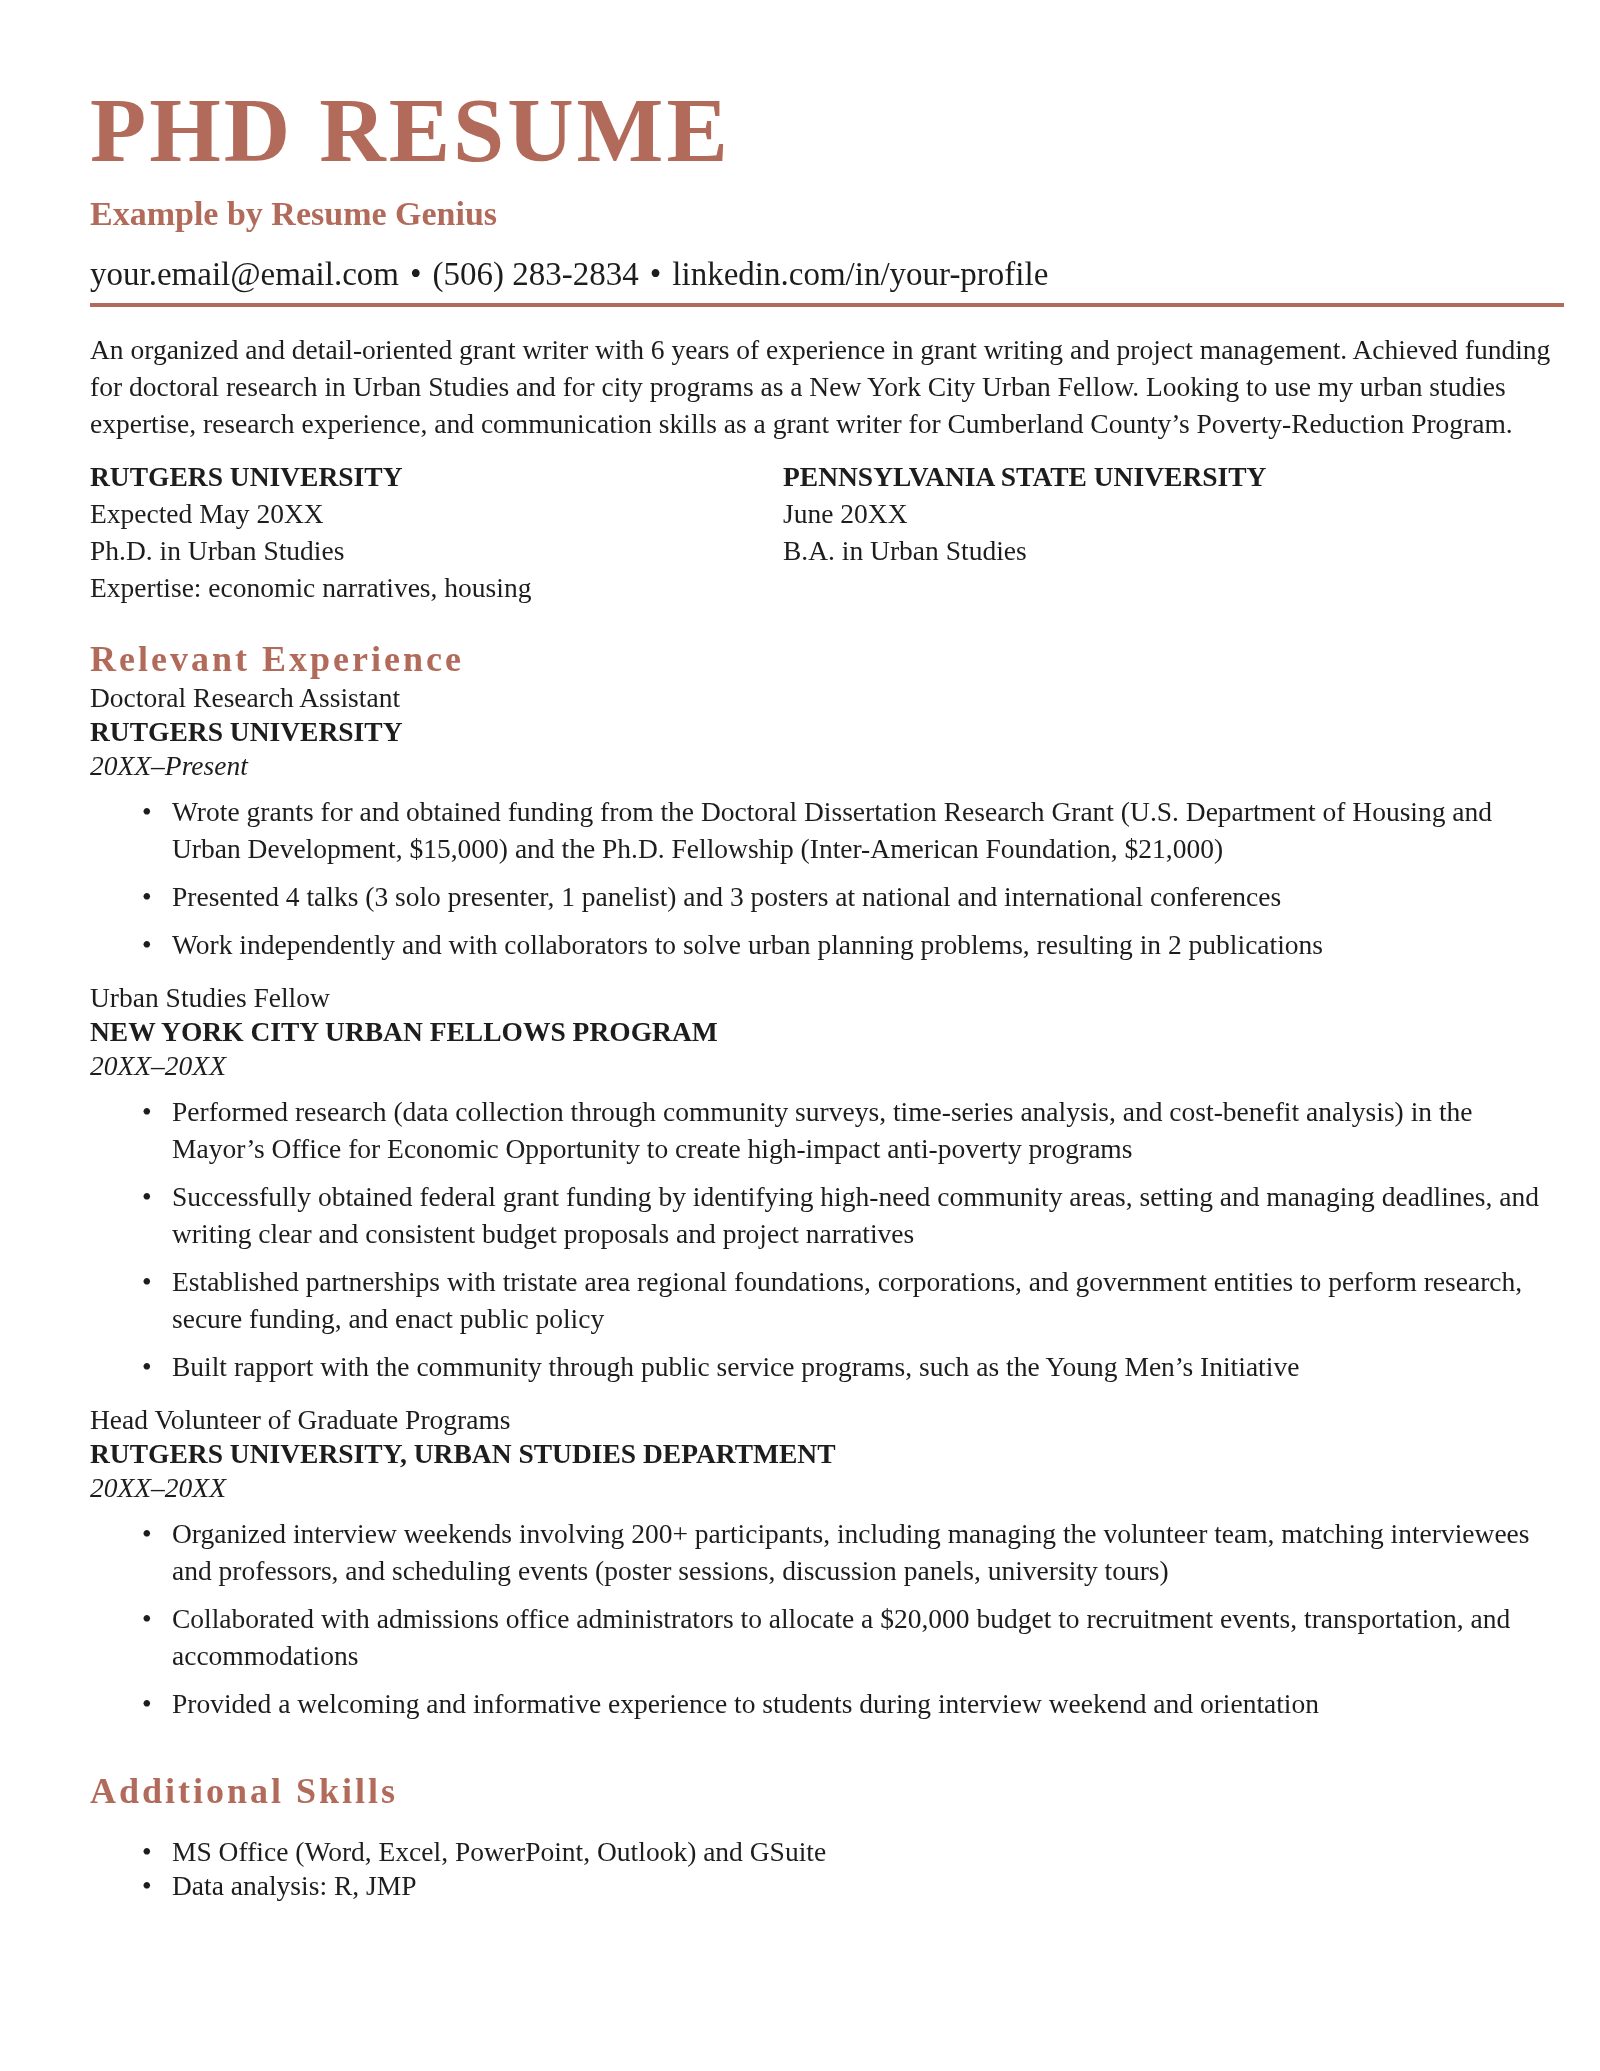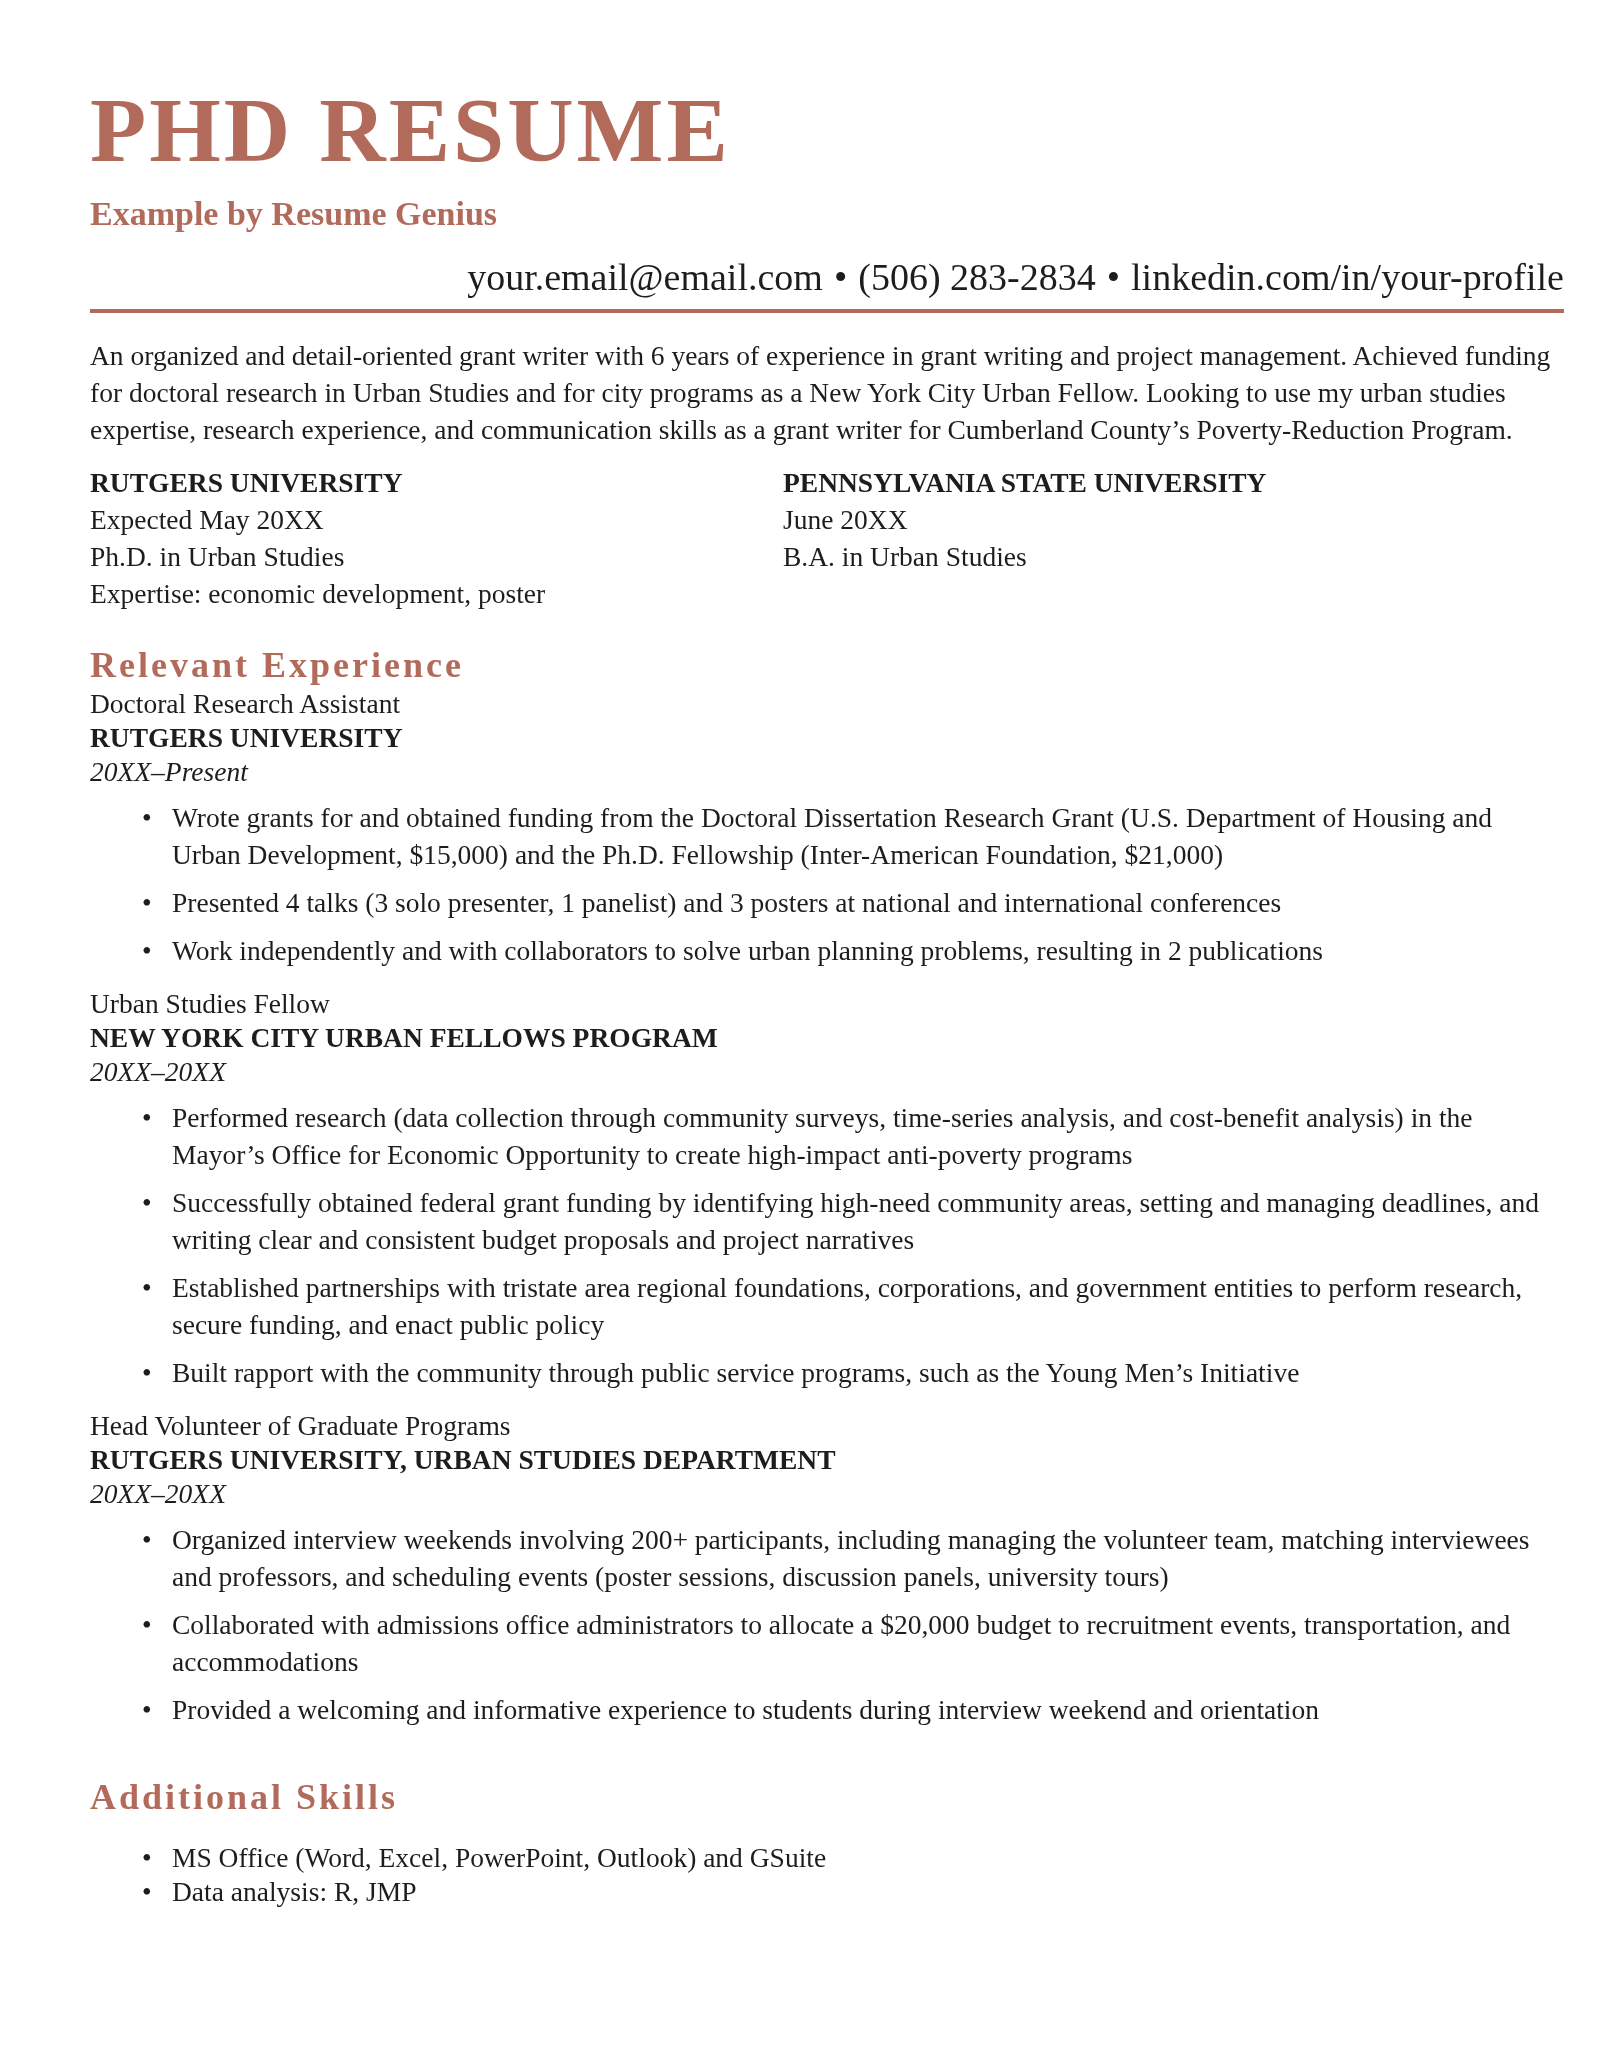--- a/index.html
+++ b/index.html
@@ -14,21 +14,21 @@
   }
   .page{box-sizing:border-box;width:1600px;height:2071px;padding:76px 36px 0 90px;}
 
   .title{
     margin:8px 0 0;font-size:92px;line-height:1.02;font-weight:700;
     color:var(--accent);letter-spacing:3px;
   }
   .subtitle{
     margin-top:16px;font-size:34px;font-weight:700;color:var(--accent);line-height:1.15;
   }
-  .contact{margin-top:22px;font-size:38px;line-height:1.2;color:var(--ink);text-align:right;}
+  .contact{margin-top:22px;font-size:33px;line-height:1.2;color:var(--ink);}
   .contact .sep{margin:0 11px;}
   .rule{margin-top:8px;height:4px;background:var(--accent);}
 
   .summary{margin:24px 0 0;font-size:27.5px;line-height:37px;}
 
   h2{
     margin:0;font-size:36px;font-weight:700;color:var(--accent);
     letter-spacing:3px;line-height:1.2;
   }
   .h2-education{margin-top:36px;}
@@ -68,21 +68,21 @@
     <div class="rule"></div>
   </header>
 
   <p class="summary">An organized and detail-oriented grant writer with 6 years of experience in grant writing and project management. Achieved funding for doctoral research in Urban Studies and for city programs as a New York City Urban Fellow. Looking to use my urban studies expertise, research experience, and communication skills as a grant writer for Cumberland County’s Poverty-Reduction Program.</p>
 
   <div class="edu-grid">
     <div class="edu">
       <div class="org">RUTGERS UNIVERSITY</div>
       <div>Expected May 20XX</div>
       <div>Ph.D. in Urban Studies</div>
-      <div>Expertise: economic development, poster</div>
+      <div>Expertise: economic narratives, housing</div>
     </div>
     <div class="edu">
       <div class="org">PENNSYLVANIA STATE UNIVERSITY</div>
       <div>June 20XX</div>
       <div>B.A. in Urban Studies</div>
     </div>
   </div>
 
   <h2 class="h2-experience">Relevant Experience</h2>
 

